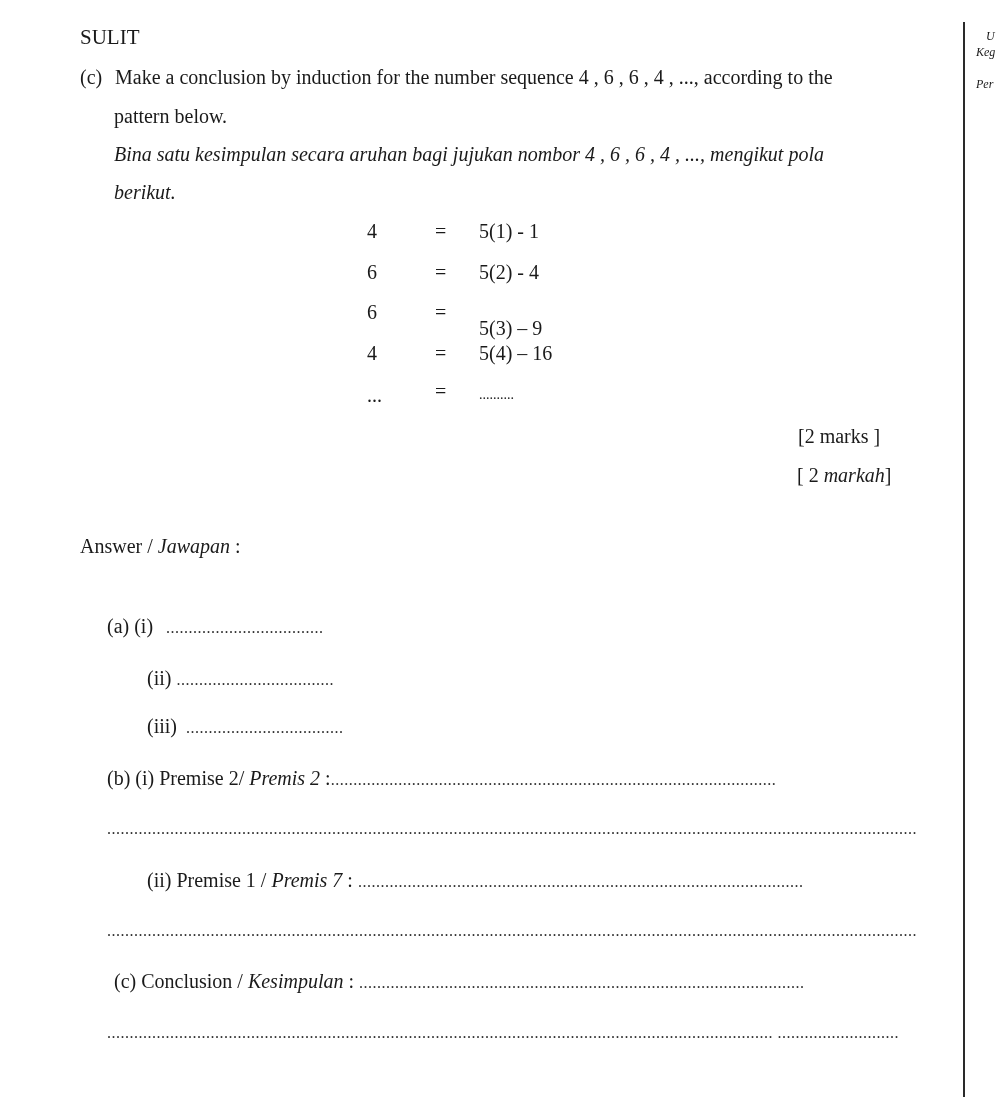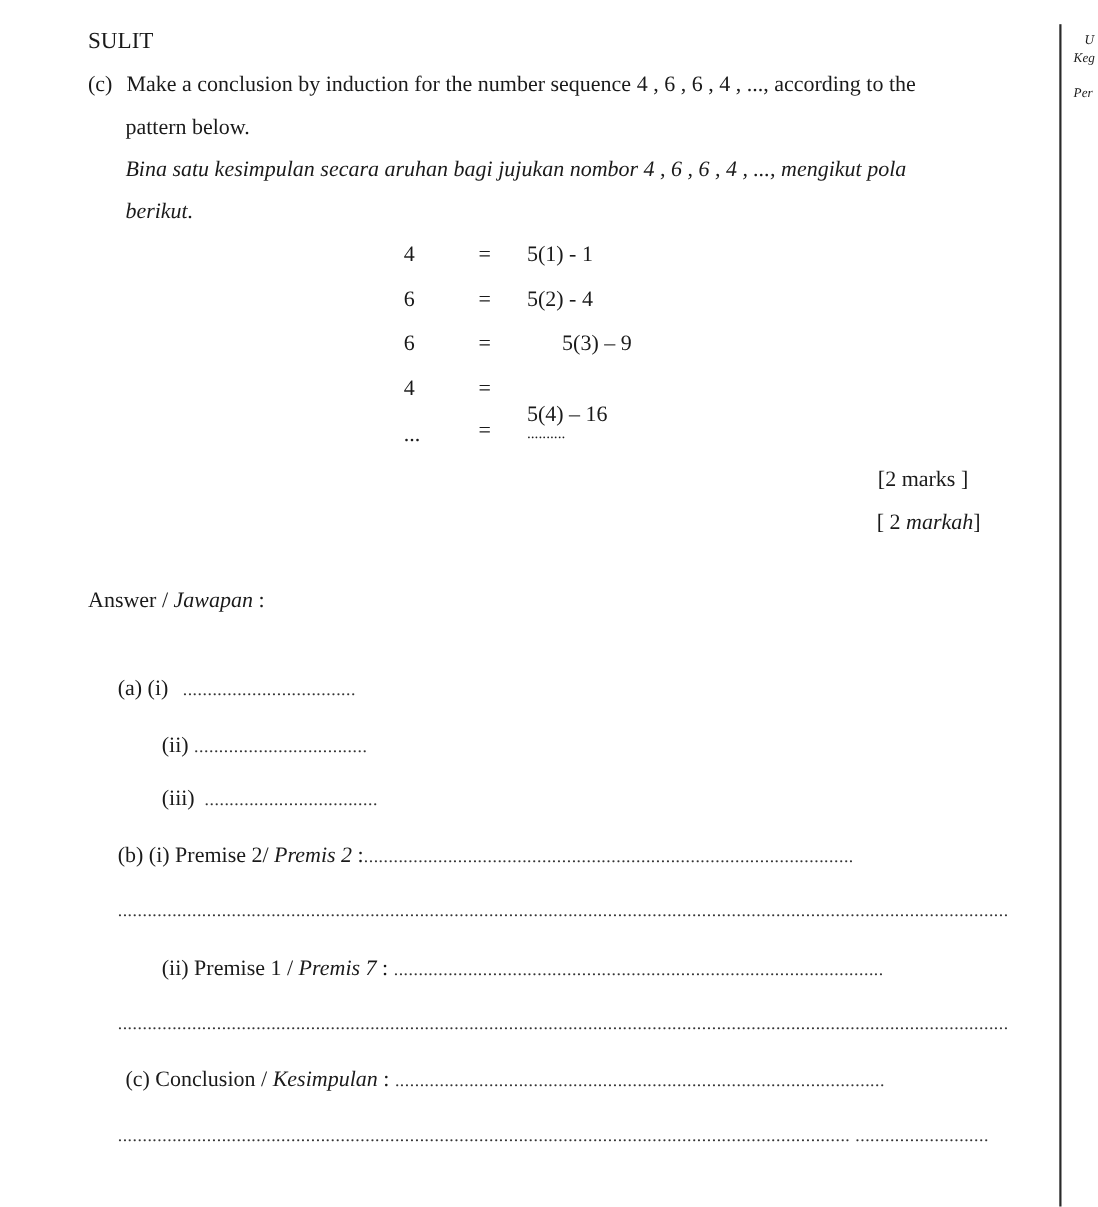--- a/index.html
+++ b/index.html
@@ -34,25 +34,25 @@
   <div class="eq-col" style="left:367px;top:219px;">4</div>
   <div class="eq-col" style="left:435px;top:219px;">=</div>
   <div class="eq-col" style="left:479px;top:219px;">5(1) - 1</div>
 
   <div class="eq-col" style="left:367px;top:260px;">6</div>
   <div class="eq-col" style="left:435px;top:260px;">=</div>
   <div class="eq-col" style="left:479px;top:260px;">5(2) - 4</div>
 
   <div class="eq-col" style="left:367px;top:300px;">6</div>
   <div class="eq-col" style="left:435px;top:300px;">=</div>
-  <div class="eq-col" style="left:479px;top:300px;margin-left:32px;">5(3) – 9</div>
+  <div class="eq-col" style="left:479px;top:316px;">5(3) – 9</div>
 
   <div class="eq-col" style="left:367px;top:341px;">4</div>
   <div class="eq-col" style="left:435px;top:341px;">=</div>
-  <div class="eq-col" style="left:479px;top:341px;margin-top:24px;">5(4) – 16</div>
+  <div class="eq-col" style="left:479px;top:341px;">5(4) – 16</div>
 
   <div class="eq-col" style="left:367px;top:383px;">...</div>
   <div class="eq-col" style="left:435px;top:379px;">=</div>
   <div class="eq-col" style="left:479px;top:383px;font-size:14px;">..........</div>
 </div>
 
 <div class="abs t" style="left:798px;top:424px;">[2 marks ]</div>
 <div class="abs t" style="left:797px;top:463px;"><span>[ 2 </span><span class="i">markah</span><span>]</span></div>
 
 <div class="abs t" style="left:80px;top:534px;"><span>Answer / </span><span class="i">Jawapan</span><span> :</span></div>

